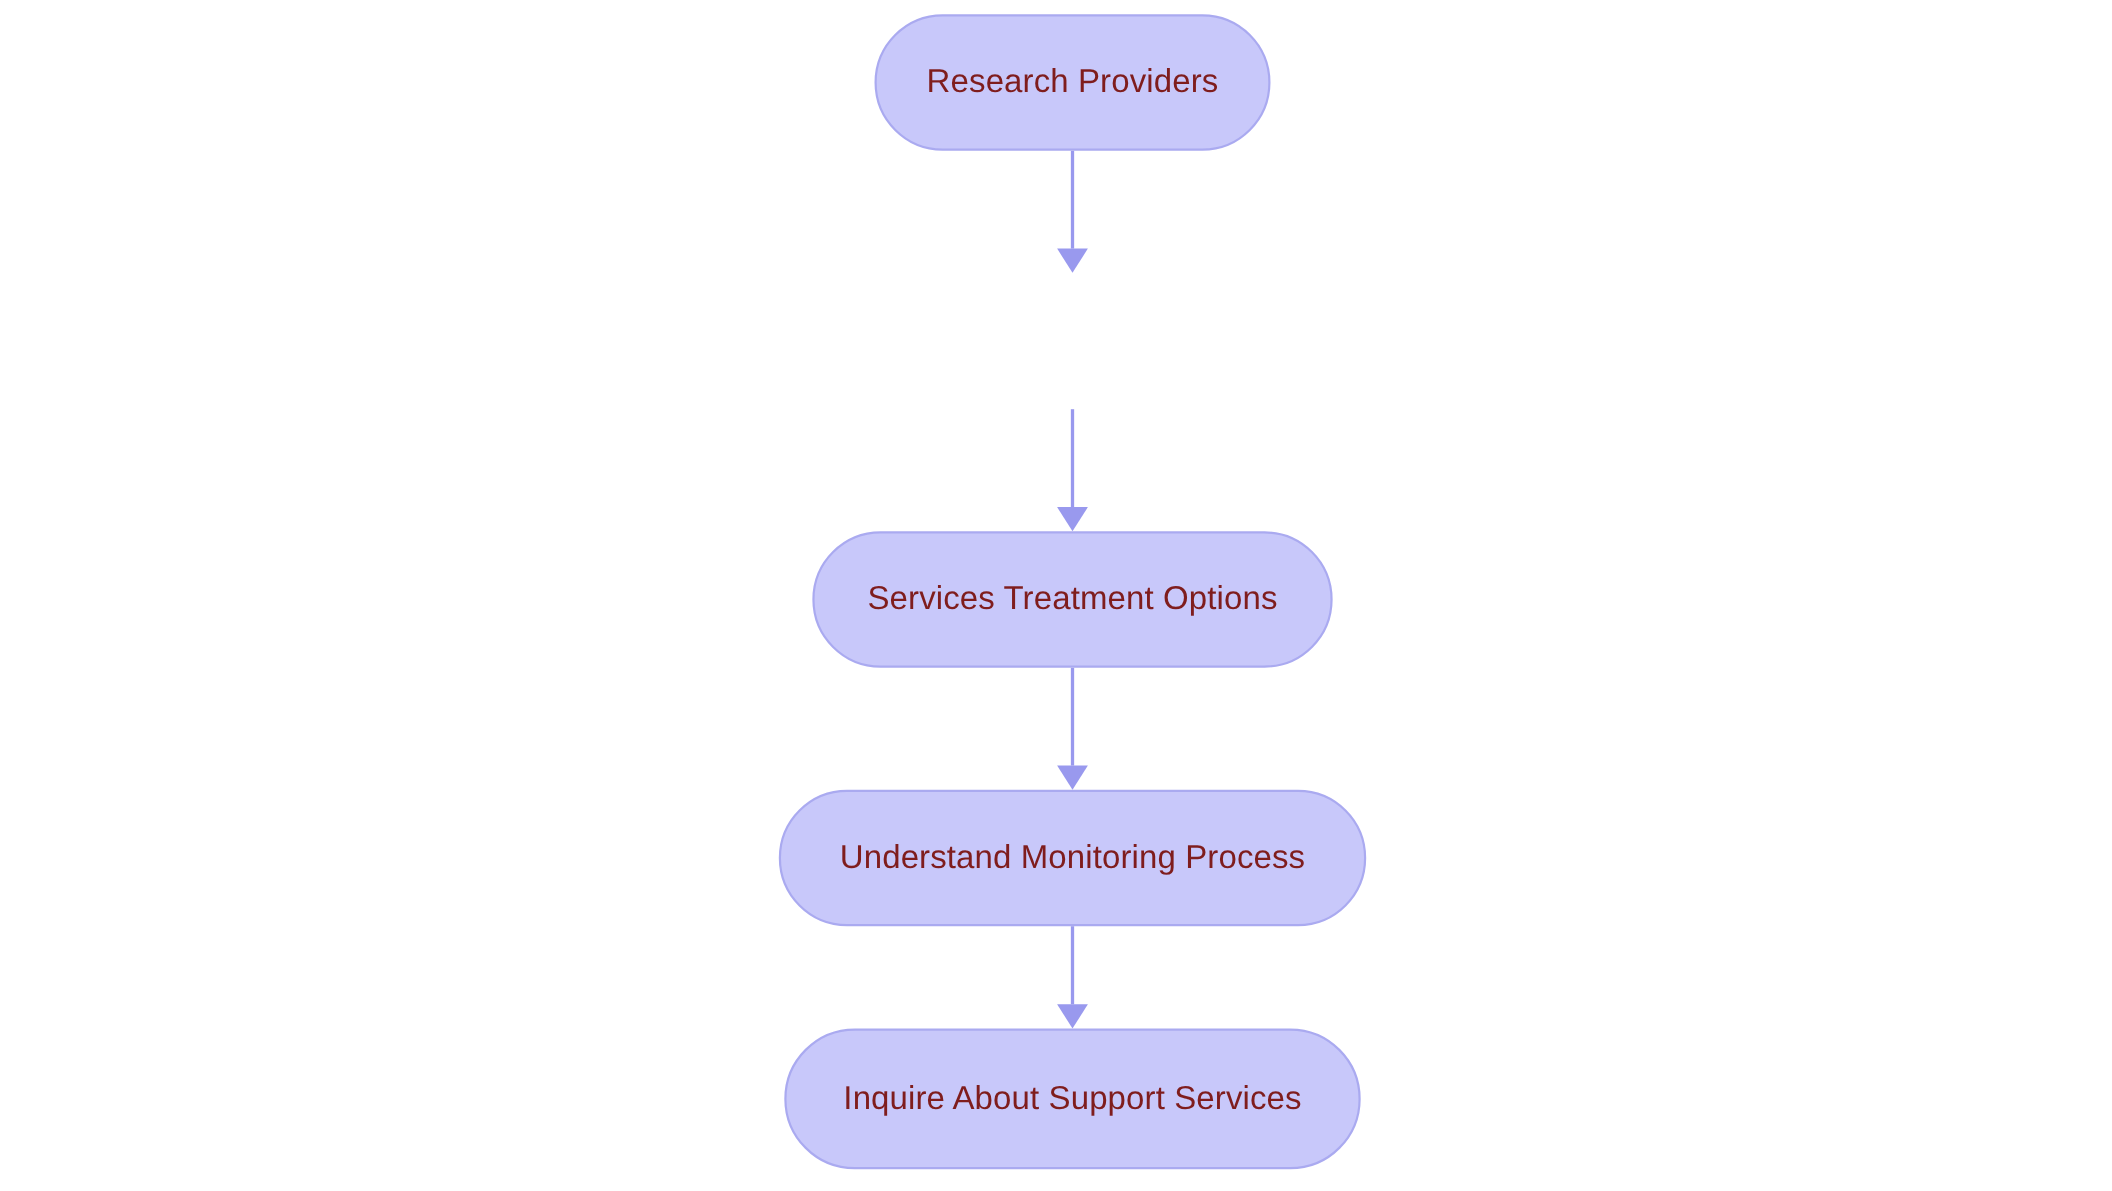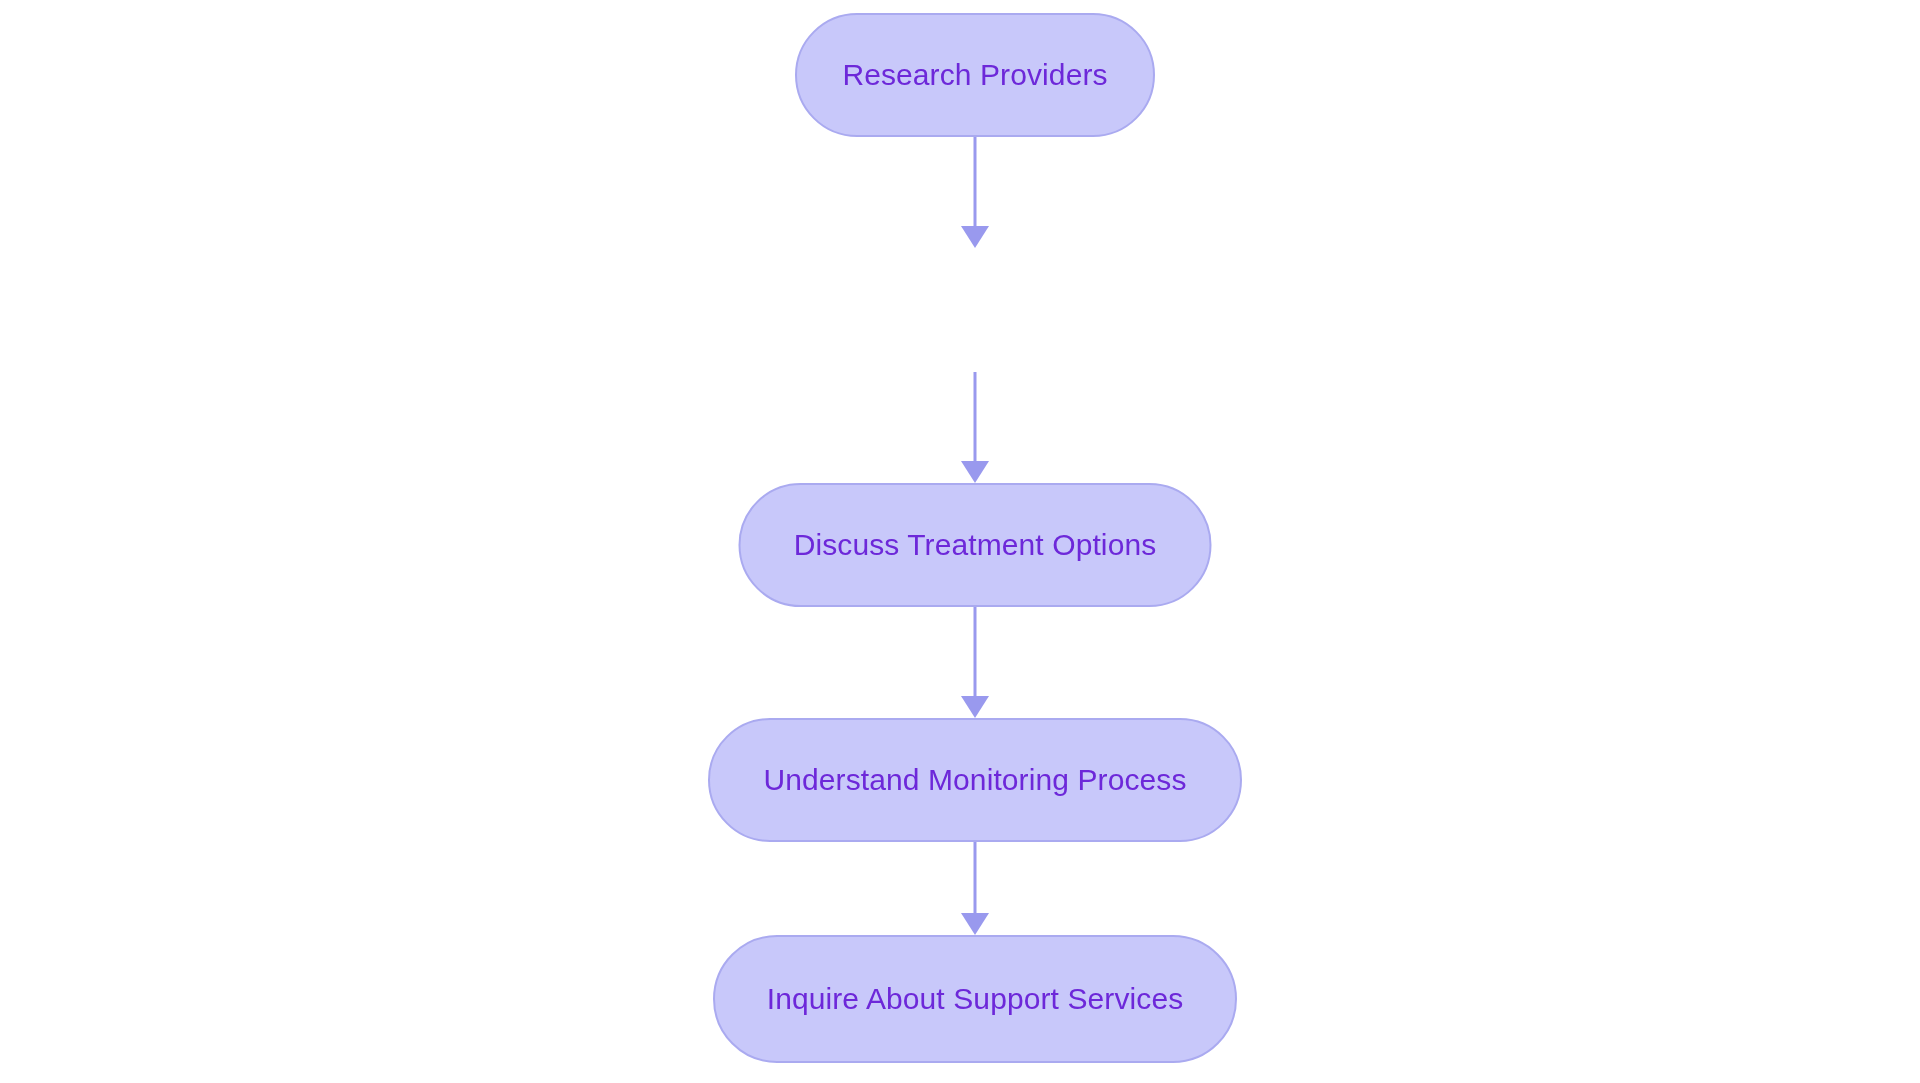--- a/index.html
+++ b/index.html
@@ -28,21 +28,21 @@
     box-sizing: border-box;
     display: flex;
     align-items: center;
     justify-content: center;
     background: #c8c8fa;
     border: 2px solid #aaaaf0;
     border-radius: 9999px;
     transform: translateX(-50%);
   }
   .flow-node-label {
-    color: #6d28d9;
+    color: #7f1d1d;
     font-family: "Liberation Sans", sans-serif;
     font-size: 30px;
     font-weight: 400;
     letter-spacing: 0.1px;
     white-space: nowrap;
     line-height: 1;
     user-select: none;
   }
 
   
@@ -95,21 +95,21 @@
     <div class="flow-edge-line" style="height:71px;"></div>
     <div class="flow-edge-arrowhead"></div>
   </div>
 
   <div class="flow-node" style="left:975px; top:13px; width:360px; height:124px;">
     <span class="flow-node-label">Research Providers</span>
   </div>
 
 
   <div class="flow-node" style="left:975px; top:483px; width:473px; height:124px;">
-    <span class="flow-node-label">Discuss Treatment Options</span>
+    <span class="flow-node-label">Services Treatment Options</span>
   </div>
 
   <div class="flow-node" style="left:975px; top:718px; width:534px; height:124px;justify-content:center;">
     <span class="flow-node-label">Understand Monitoring Process</span>
   </div>
 
   <div class="flow-node" style="left:975px; top:935px; width:524px; height:128px;">
     <span class="flow-node-label">Inquire About Support Services</span>
   </div>
 

